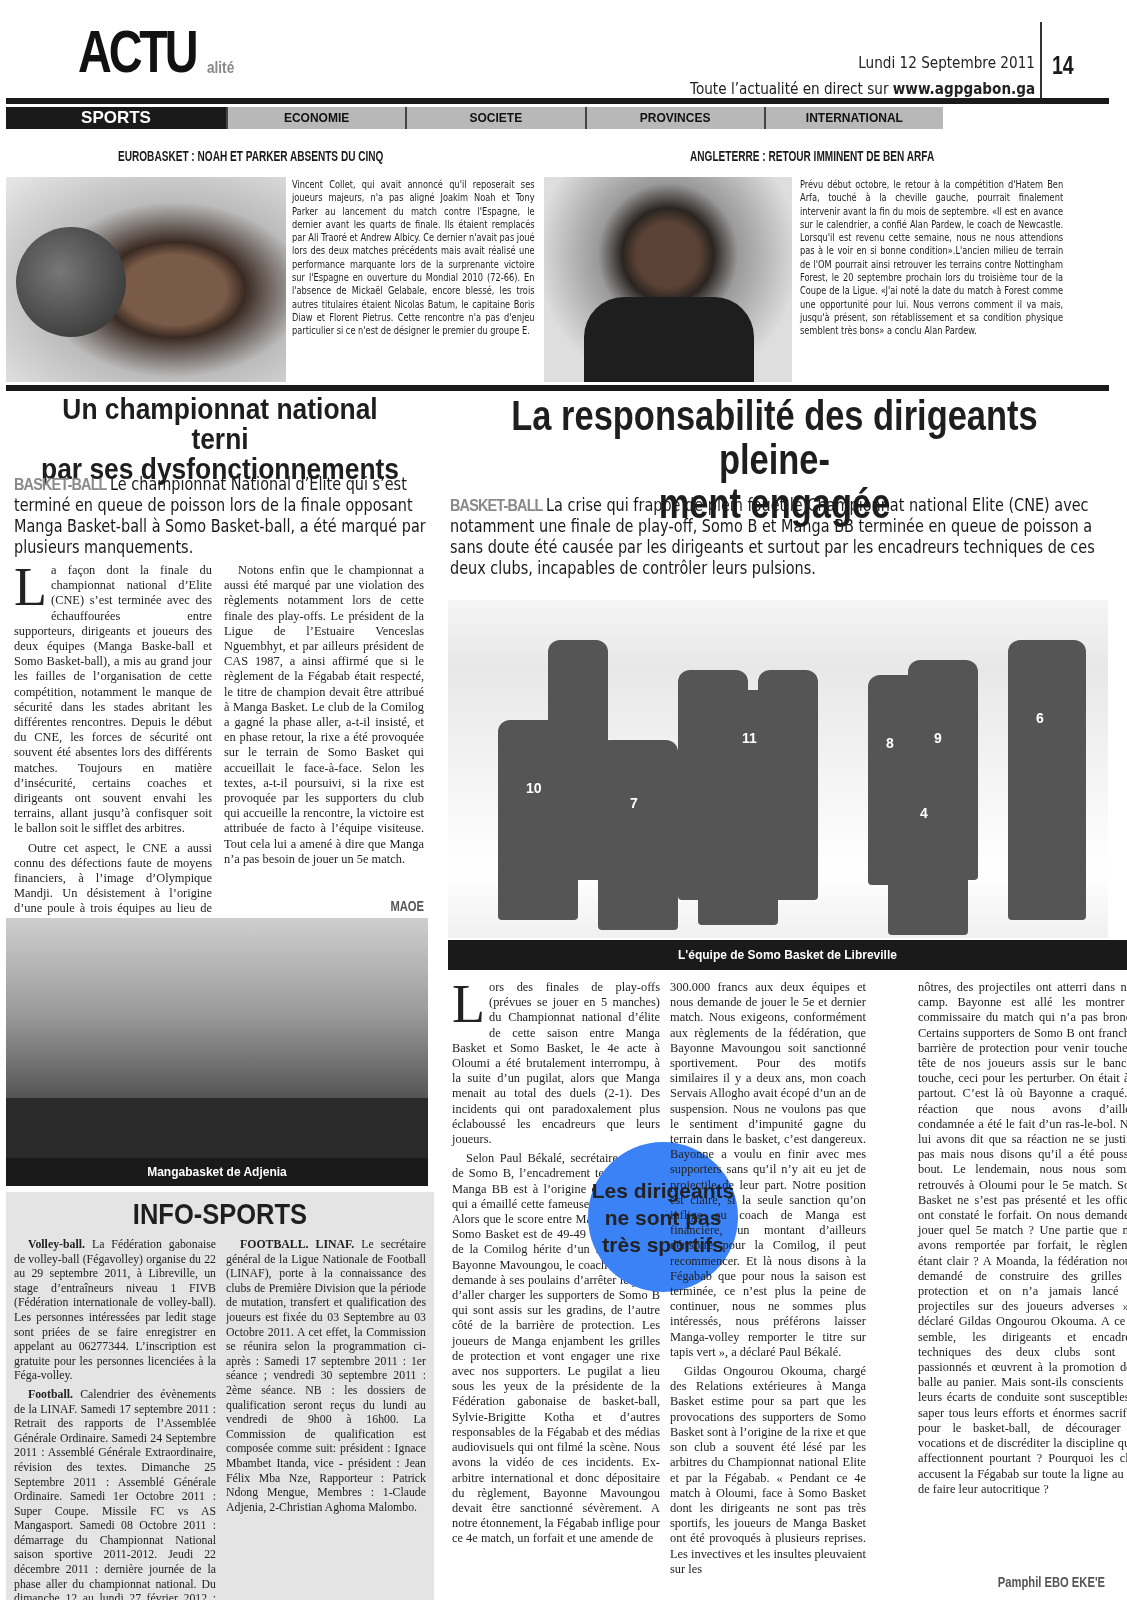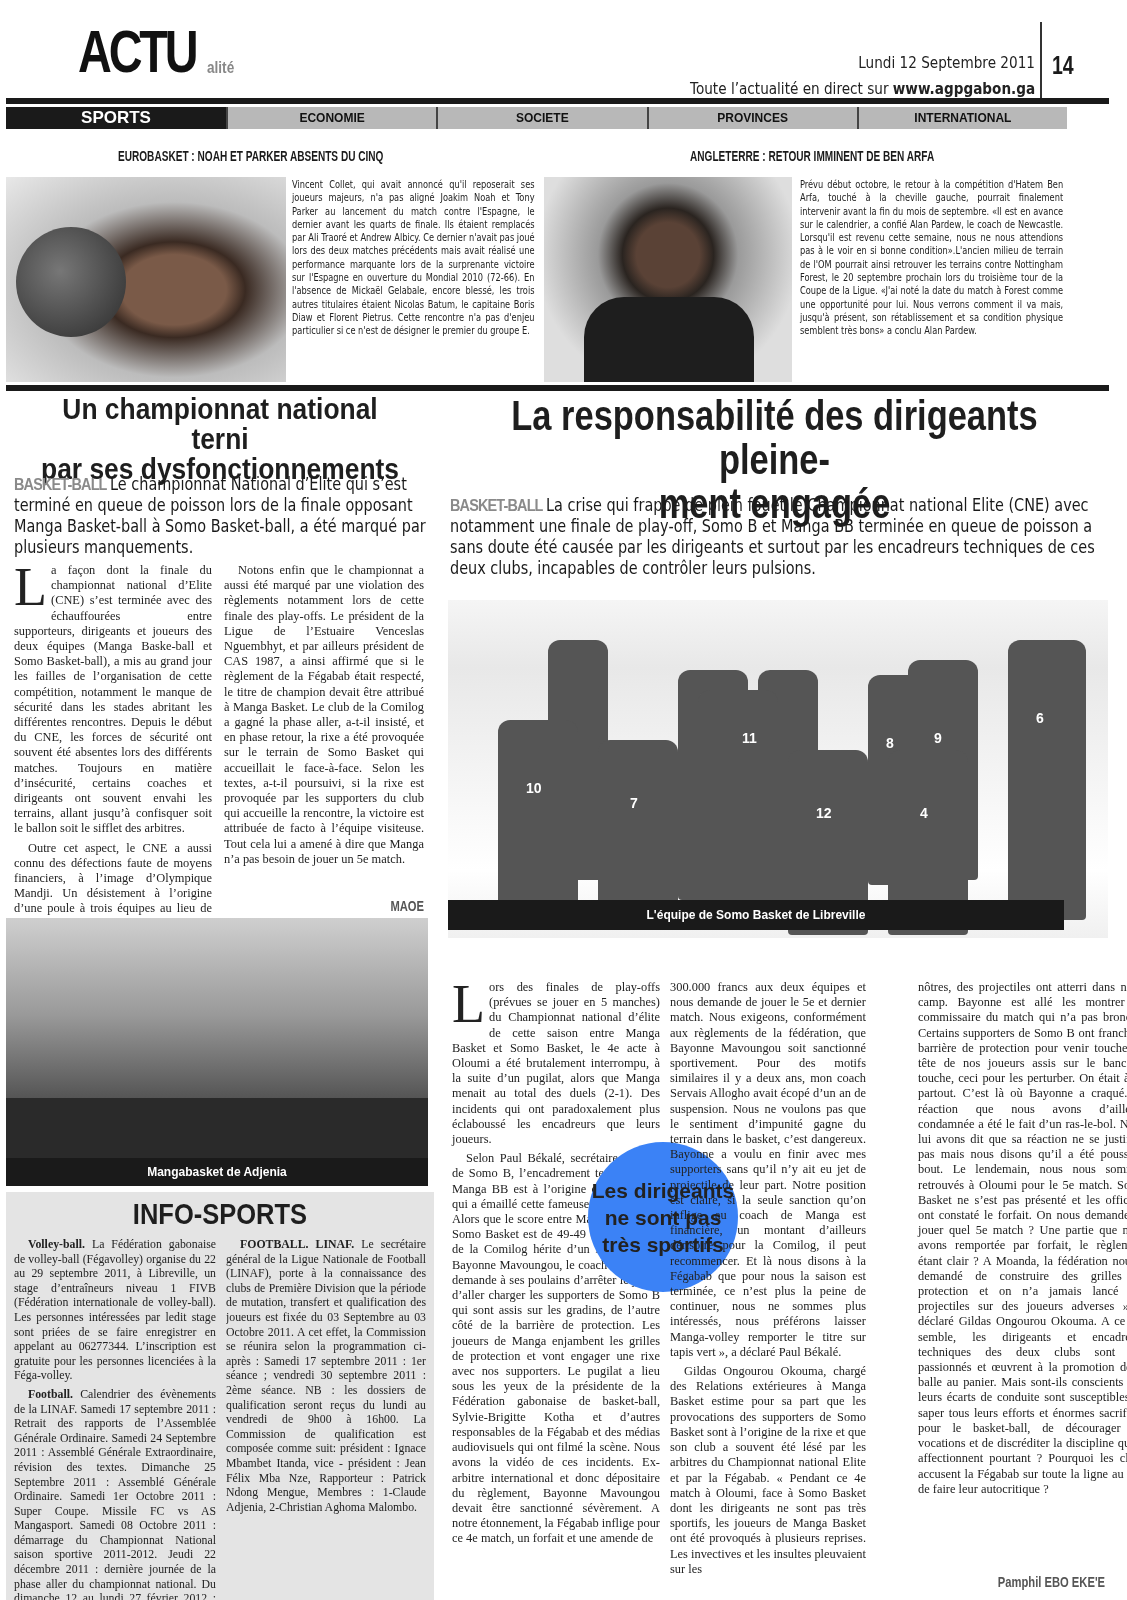--- a/index.html
+++ b/index.html
@@ -7,21 +7,21 @@
 .abs{position:absolute}
 
 .logo{left:78px;top:22px;font-family:"Liberation Sans",sans-serif;font-weight:900;font-size:60px;letter-spacing:-4px;transform:scaleX(.78);transform-origin:left;line-height:60px;color:#111}
 .logo-sub{left:207px;top:58px;font-family:"Liberation Sans",sans-serif;font-weight:bold;font-size:17px;color:#888;transform:scaleX(.8);transform-origin:left}
 .date{right:92px;top:53px;font-family:"DejaVu Sans",sans-serif;font-size:16px;color:#222;transform:scaleX(.85);transform-origin:right}
 .tagline{right:92px;top:79px;font-family:"DejaVu Sans",sans-serif;font-size:16px;color:#222;transform:scaleX(.85);transform-origin:right}
 .tagline b{font-weight:bold}
 .vbar{left:1040px;top:22px;width:2px;height:78px;background:#333}
 .pageno{left:1052px;top:50px;font-family:"Liberation Sans",sans-serif;font-weight:900;font-size:26px;transform:scaleX(.75);transform-origin:left}
 .rule1{left:6px;top:98px;width:1103px;height:6px;background:#1a1a1a}
-.nav{left:6px;top:107px;width:1061px;height:22px;display:flex;background:#b8b8b8}
+.nav{left:6px;top:107px;width:937px;height:22px;display:flex;background:#b8b8b8}
 .nav div{flex:1;display:flex;align-items:center;justify-content:center;font-family:"Liberation Sans",sans-serif;font-weight:bold;font-size:12px;color:#111;border-left:2px solid #444}
 .nav div:first-child{background:#1a1a1a;color:#fff;font-size:17px;border:none;flex:0 0 220px}
 
 .brief-title{font-family:"Liberation Sans",sans-serif;font-weight:bold;font-size:14px;transform:scaleX(.72);transform-origin:left;white-space:nowrap;color:#1a1a1a}
 .brief-text{font-family:"DejaVu Sans",sans-serif;font-size:9.6px;line-height:13.3px;text-align:justify;transform:scaleX(.86);transform-origin:left top;color:#222}
 .photo{background:linear-gradient(135deg,#ddd,#888 45%,#333 70%,#999);overflow:hidden}
 .rule{background:#1a1a1a}
 .headline{font-family:"Liberation Sans",sans-serif;font-weight:900;color:#1e1e1e;text-align:center;transform-origin:center top}
 .lede{font-family:"DejaVu Sans",sans-serif;font-size:17px;line-height:21px;color:#1a1a1a;transform:scaleX(.85);transform-origin:left top}
 .kicker{font-family:"Liberation Sans",sans-serif;font-weight:900;color:#8a8a8a;font-size:17px;letter-spacing:-1px;margin-right:4px}
@@ -121,28 +121,25 @@
     </div>
   <div class="player" style="left:50px;top:120px;width:80px;height:200px">
       <span class="jersey" style="left:28px;top:60px">10</span>
     </div>
   <div class="player" style="left:150px;top:140px;width:80px;height:190px">
       <span class="jersey" style="left:32px;top:55px">7</span>
     </div>
   <div class="player" style="left:250px;top:90px;width:80px;height:235px">
       <span class="jersey" style="left:44px;top:40px">11</span>
     </div>
-  <div class="player" style="left:340px;top:150px;width:80px;height:185px">
-      <span class="jersey" style="left:28px;top:55px">12</span>
-    </div>
   <div class="player" style="left:440px;top:150px;width:80px;height:185px">
       <span class="jersey" style="left:32px;top:55px">4</span>
     </div>
 </div>
-<div class="abs caption" style="left:448px;top:900px;width:616px;height:30px">L'équipe de Somo Basket de Libreville</div>
+<div class="abs caption" style="left:448px;top:940px;width:679px;height:30px">L'équipe de Somo Basket de Libreville</div>
 
 <div class="abs col" style="left:452px;top:980px;width:208px">
   <p style="text-indent:0"><span class="drop">L</span><span>ors des finales de play-offs (prévues se jouer en 5 manches) du Championnat national d’élite de cette saison entre Manga Basket et Somo Basket, le 4e acte à Oloumi a été brutalement interrompu, à la suite d’un pugilat, alors que Manga menait au total des duels (2-1). Des incidents qui ont paradoxalement plus éclaboussé les encadreurs que leurs joueurs.</span></p>
   <p style="padding-right:0">Selon Paul Békalé, secrétaire général de Somo B, l’encadrement technique de Manga BB est à l’origine de la bagarre qui a émaillé cette fameuse 4e manche. « Alors que le score entre Manga Basket et Somo Basket est de 49-49 et que le club de la Comilog hérite d’un lancer franc, Bayonne Mavoungou, le coach de Manga demande à ses poulains d’arrêter le jeu et d’aller charger les supporters de Somo B qui sont assis sur les gradins, de l’autre côté de la barrière de protection. Les joueurs de Manga enjambent les grilles de protection et vont engager une rixe avec nos supporters. Le pugilat a lieu sous les yeux de la présidente de la Fédération gabonaise de basket-ball, Sylvie-Brigitte Kotha et d’autres responsables de la Fégabab et des médias audiovisuels qui ont filmé la scène. Nous avons la vidéo de ces incidents. Ex-arbitre international et donc dépositaire du règlement, Bayonne Mavoungou devait être sanctionné sévèrement. A notre étonnement, la Fégabab inflige pour ce 4e match, un forfait et une amende de</p>
 </div>
 <div class="abs pull" style="left:588px;top:1142px;width:150px;height:150px">Les dirigeants ne sont pas très sportifs</div>
 <div class="abs col" style="left:670px;top:980px;width:196px">
   <p style="text-indent:0">300.000 francs aux deux équipes et nous demande de jouer le 5e et dernier match. Nous exigeons, conformément aux règlements de la fédération, que Bayonne Mavoungou soit sanctionné sportivement. Pour des motifs similaires il y a deux ans, mon coach Servais Allogho avait écopé d’un an de suspension. Nous ne voulons pas que le sentiment d’impunité gagne du terrain dans le basket, c’est dangereux. Bayonne a voulu en finir avec mes supporters sans qu’il n’y ait eu jet de projectile de leur part. Notre position est claire, si la seule sanction qu’on inflige au coach de Manga est financière, un montant d’ailleurs dérisoire pour la Comilog, il peut recommencer. Et là nous disons à la Fégabab que pour nous la saison est terminée, ce n’est plus la peine de continuer, nous ne sommes plus intéressés, nous préférons laisser Manga-volley remporter le titre sur tapis vert », a déclaré Paul Békalé.</p>
   <p>Gildas Ongourou Okouma, chargé des Relations extérieures à Manga Basket estime pour sa part que les provocations des supporters de Somo Basket sont à l’origine de la rixe et que son club a souvent été lésé par les arbitres du Championnat national Elite et par la Fégabab. « Pendant ce 4e match à Oloumi, face à Somo Basket dont les dirigeants ne sont pas très sportifs, les joueurs de Manga Basket ont été provoqués à plusieurs reprises. Les invectives et les insultes pleuvaient sur les</p>
 </div>

